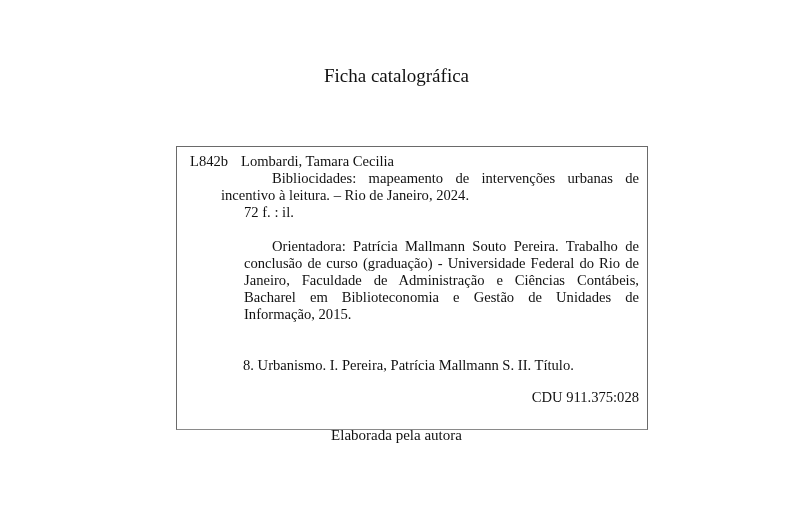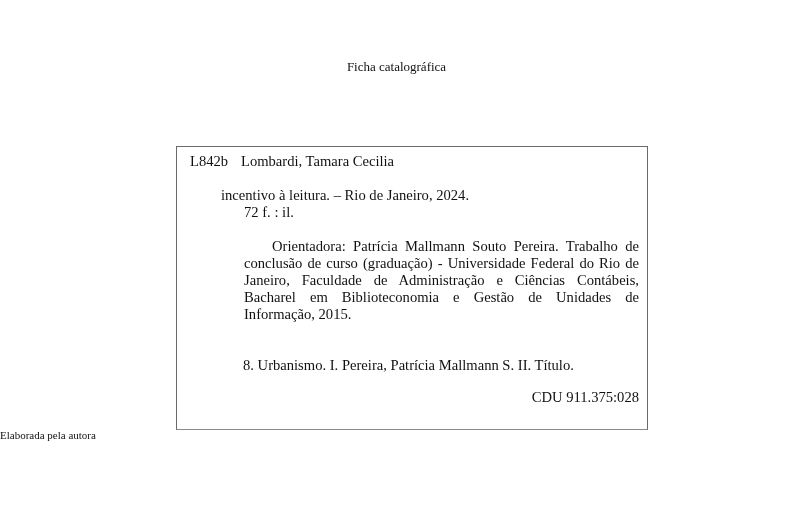--- a/index.html
+++ b/index.html
@@ -13,23 +13,23 @@
     position: relative;
     overflow: hidden;
     font-family: "Liberation Serif", "DejaVu Serif", serif;
     color: #111111;
     font-size: 14.6px;
   }
   .title {
     position: absolute;
     left: 0;
     width: 793px;
-    top: 57px;
+    top: 66px;
     text-align: center;
-    font-size: 13px;
+    font-size: 19px;
     line-height: 20px;
   }
   .card {
     position: absolute;
     left: 176px;
     top: 138px;
     width: 470px;
     height: 282px;
     border: 1.5px solid #6a6a6a;
     border-bottom-color: #8a8a8a;
@@ -59,34 +59,35 @@
     position: absolute;
     right: 8px;
     top: 242px;
     line-height: 17px;
   }
   .footer {
     position: absolute;
     left: 0;
     width: 793px;
     top: 426px;
-    text-align: left;
-    font-size: 11px;
+    text-align: center;
+    font-size: 15px;
     line-height: 18px;
   }
 </style>
 </head>
 <body>
 
 <div class="title">Ficha catalográfica</div>
 
 <div class="card">
   <span class="line call-no">L842b</span>
   <span class="line author">Lombardi, Tamara Cecilia</span>
 
+  <span class="just" style="left:95px; top:23px; width:367px;">Bibliocidades: mapeamento de intervenções urbanas de</span>
   <span class="line" style="left:44px; top:40px;">incentivo à leitura. – Rio de Janeiro, 2024.</span>
   <span class="line" style="left:67px; top:57px;">72 f. : il.</span>
 
   <span class="just" style="left:67px; top:108px; width:395px;">conclusão de curso (graduação) - Universidade Federal do Rio de</span>
   <span class="just" style="left:95px; top:91px; width:367px;">Orientadora: Patrícia Mallmann Souto Pereira. Trabalho de</span>
   <span class="just" style="left:67px; top:125px; width:395px;">Janeiro, Faculdade de Administração e Ciências Contábeis,</span>
   <span class="just" style="left:67px; top:142px; width:395px;">Bacharel em Biblioteconomia e Gestão de Unidades de</span>
   <span class="line" style="left:67px; top:159px;">Informação, 2015.</span>
 
   <span class="line" style="left:66px; top:210px;">8. Urbanismo. I. Pereira, Patrícia Mallmann S. II. Título.</span>

